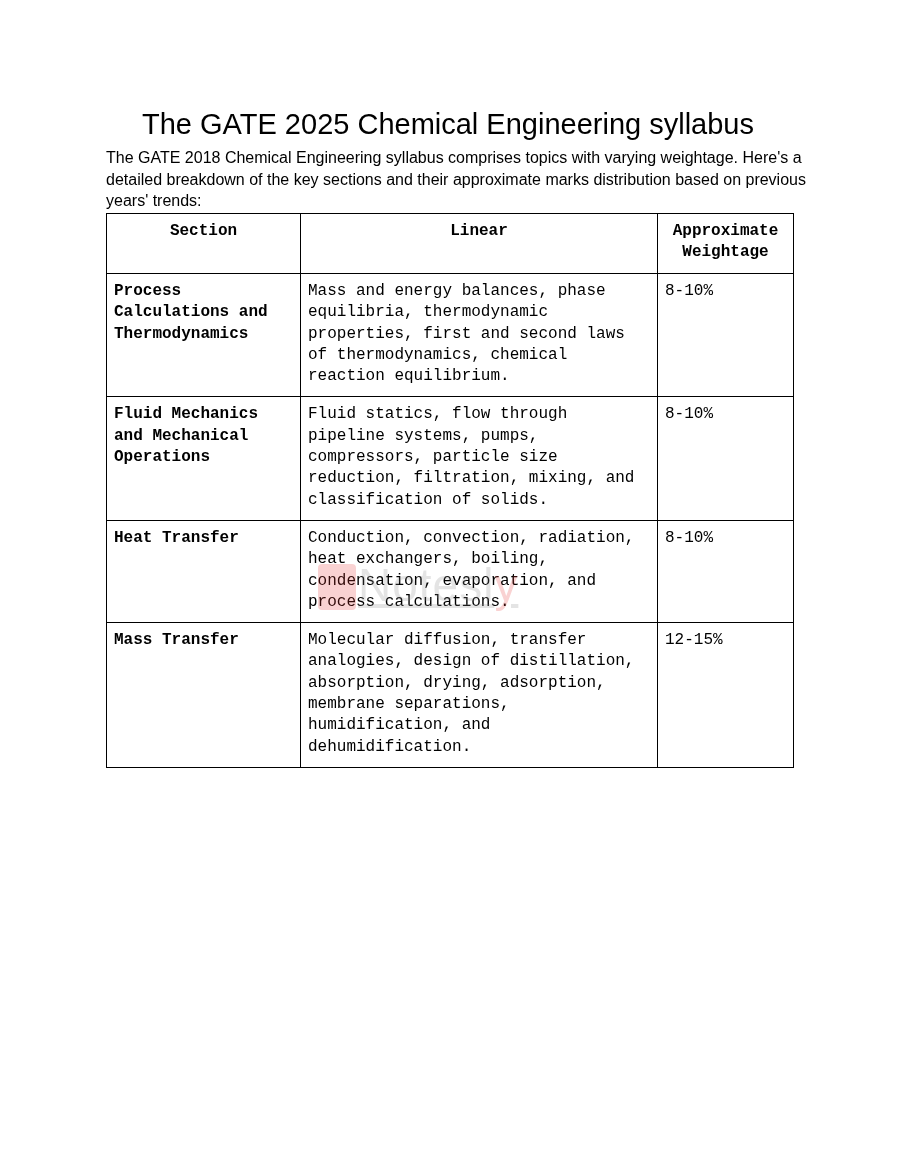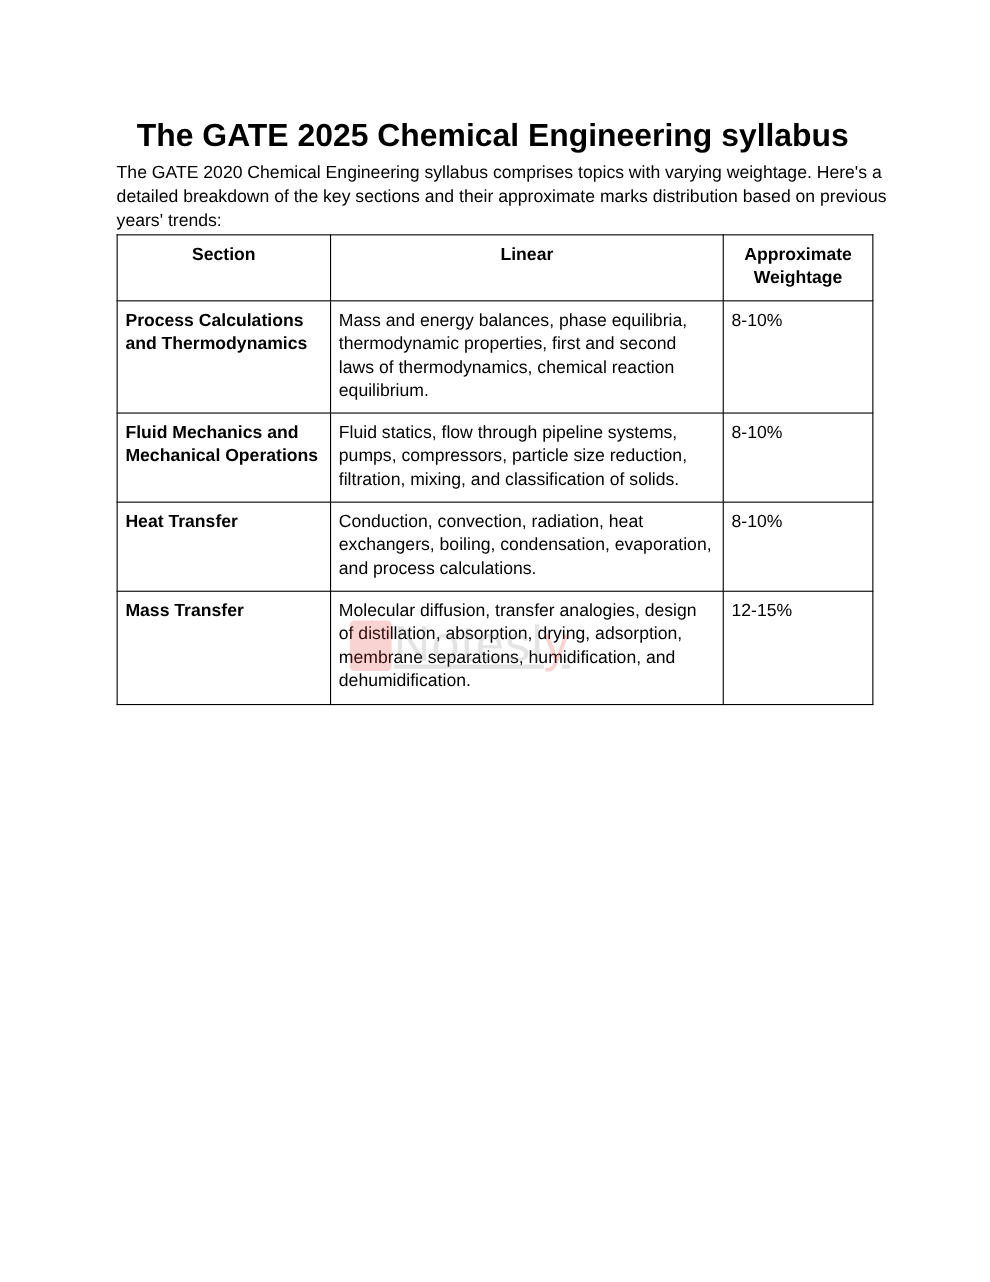--- a/index.html
+++ b/index.html
@@ -1,40 +1,40 @@
 <!DOCTYPE html>
 <html><head>
 <meta charset="utf-8">
 <style>
   html, body { margin: 0; padding: 0; background: #ffffff; }
   body { width: 900px; height: 1165px; position: relative; overflow: hidden;
          font-family: "Liberation Sans", sans-serif; color: #000; }
   .title { position: absolute; left: 0; width: 896px; top: 104px; text-align: center;
-           font-size: 29px; font-weight: bold; line-height: 40px; margin: 0; }
+           font-size: 29px; font-weight: normal; line-height: 40px; margin: 0; }
   .intro { position: absolute; left: 106px; top: 147px; width: 700px;
            font-size: 16px; line-height: 21.5px; margin: 0; }
   table { position: absolute; left: 106px; top: 213px; border-collapse: collapse;
-          font-size: 16px; line-height: 21.3px; }
+          font-size: 16px; line-height: 21.3px; font-family: Liberation Mono, monospace; }
   td, th { border: 1.5px solid #000; vertical-align: top; padding: 7px 7px 9px 7px; }
   th { font-weight: bold; text-align: center; }
   td.sec { font-weight: bold; }
   col.c1 { width: 194px; } col.c2 { width: 357px; } col.c3 { width: 136px; }
   .wm { position: absolute; left: 318px; top: 560px; width: 270px; height: 56px;
         pointer-events: none; opacity: 0.22; }
   .wm-logo { position: absolute; left: 0; top: 4px; width: 38px; height: 46px;
              background: #e53935; border-radius: 4px; }
   .wm-text { position: absolute; left: 40px; top: -2px; font-size: 46px; color: #8a8a8a;
              letter-spacing: 1px; text-decoration: underline; }
   .wm-text .y { color: #e53935; }
 </style>
 </head>
 <body>
 
 <h1 class="title">The GATE 2025 Chemical Engineering syllabus</h1>
-<p class="intro">The GATE 2020 Chemical Engineering syllabus comprises topics with varying weightage. Here's a detailed breakdown of the key sections and their approximate marks distribution based on previous years' trends:</p>
+<p class="intro">The GATE 2018 Chemical Engineering syllabus comprises topics with varying weightage. Here's a detailed breakdown of the key sections and their approximate marks distribution based on previous years' trends:</p>
 
 <table>
   <colgroup>
       <col class="c1">
       <col class="c2">
       <col class="c3">
     </colgroup>
   <thead>
     <tr style="height:60px">
       <th>Section</th>

